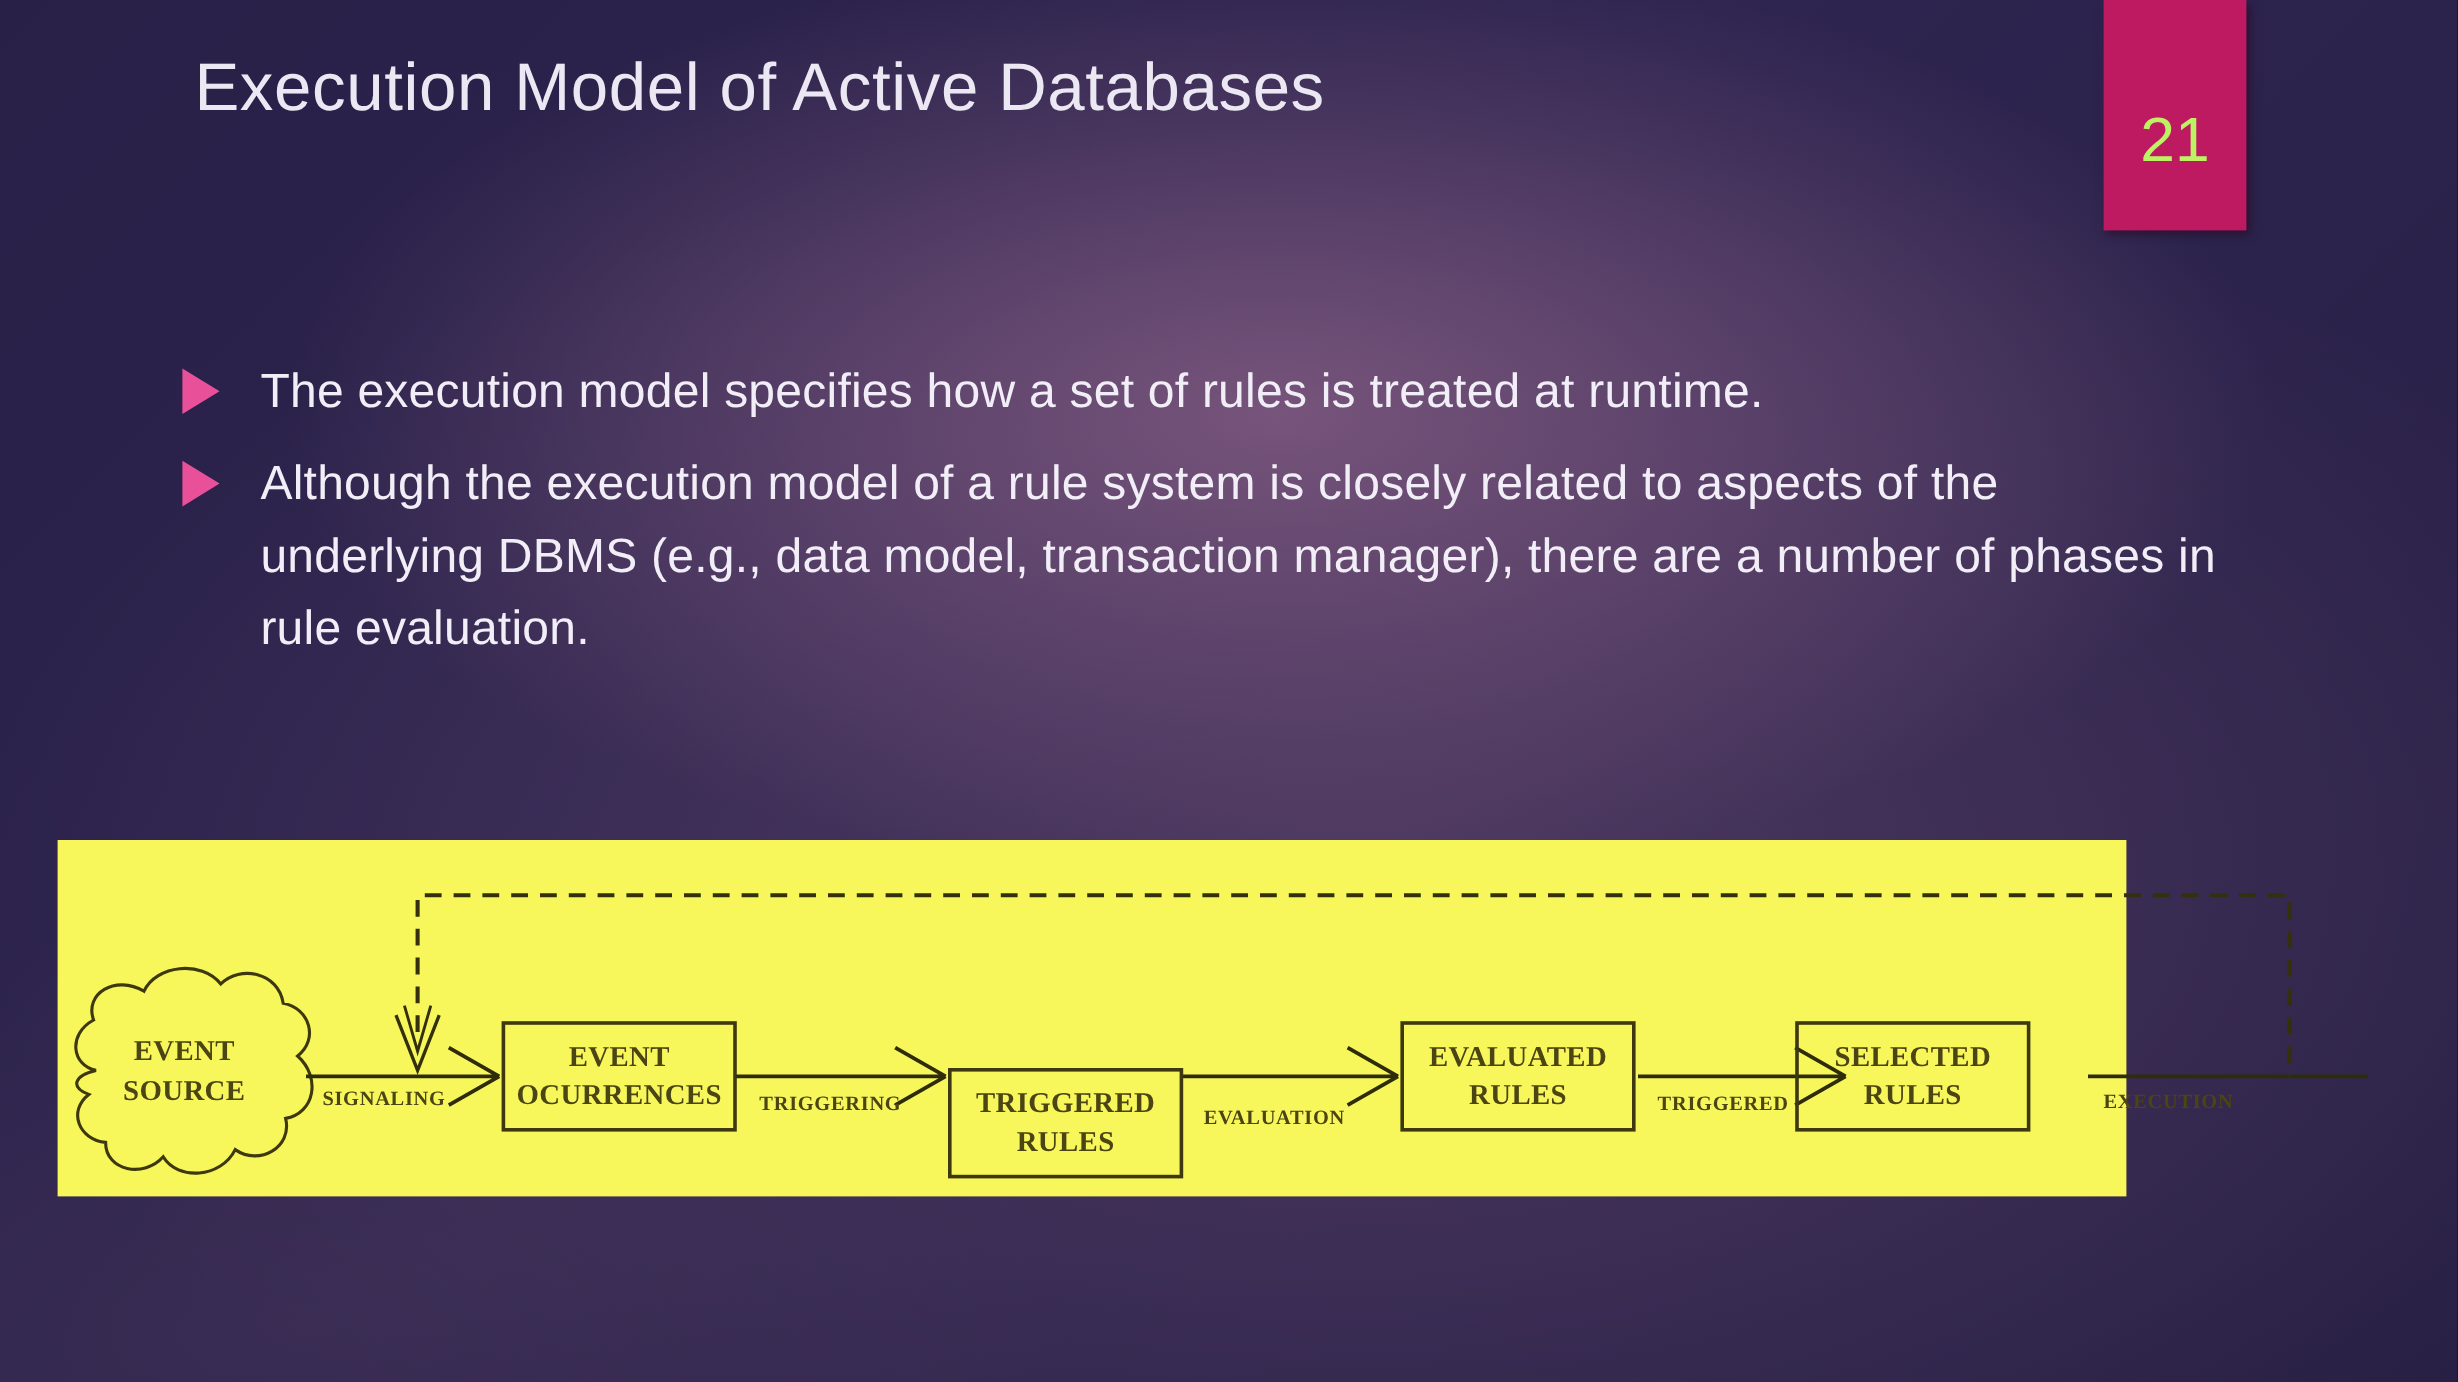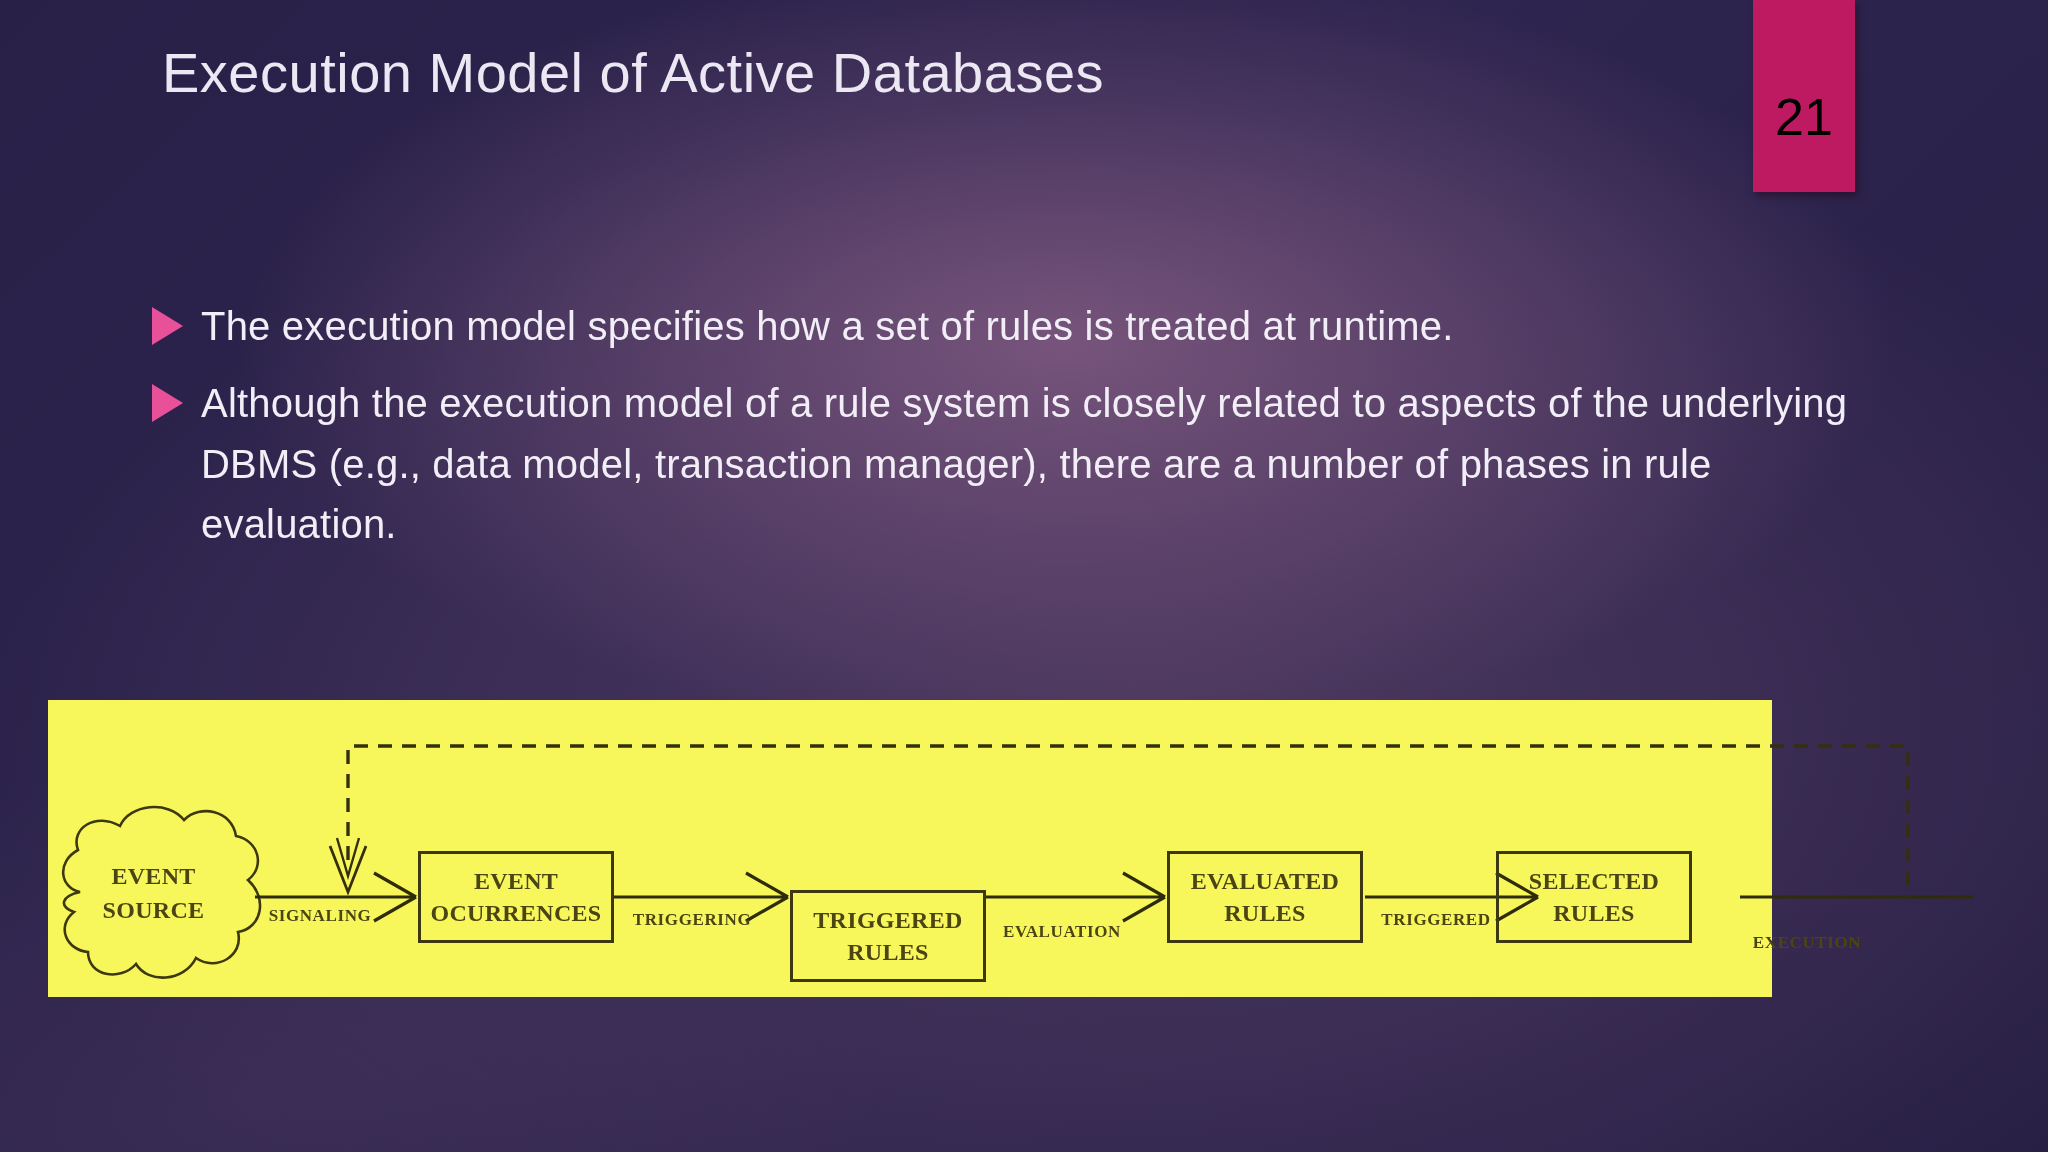--- a/index.html
+++ b/index.html
@@ -18,31 +18,31 @@
   
   .title{
     position:absolute;left:123px;top:40px;
     font-size:56px;letter-spacing:0.5px;
     color:#ece8f3;font-weight:400;margin-left:39px;
   }
 
   
   .badge{
     position:absolute;left:1753px;top:0;
-    width:102px;height:192px;
+    width:119px;height:192px;
     background:#be1a62;
     box-shadow:3px 4px 7px rgba(40,6,28,0.55);
     display:flex;justify-content:center;align-items:center;
     padding-top:42px;box-sizing:border-box;
-    color:#000000;font-size:52px;
+    color:#bef264;font-size:52px;
   }
 
   
   .bullets{position:absolute;left:152px;top:296px;width:1706px;}
-  .bullet-row{display:flex;gap:18px;margin-bottom:16px;}
+  .bullet-row{display:flex;gap:34px;margin-bottom:16px;}
   .tri{
     flex:0 0 auto;margin-top:11px;
     width:0;height:0;
     border-top:19px solid transparent;
     border-bottom:19px solid transparent;
     border-left:31px solid #e8509a;
   }
   .bullet-text{
     font-size:40px;line-height:1.52;
     color:#f2eef7;letter-spacing:0.2px;
@@ -147,16 +147,16 @@
 RULES</div>
     <div class="stage-box" style="left:1119px;">EVALUATED
 RULES</div>
     <div class="stage-box" style="left:1448px;">SELECTED
 RULES</div>
 
     <div class="phase-label" style="left:272px;top:206px;font-family:Liberation Serif, serif;">SIGNALING</div>
     <div class="phase-label" style="left:644px;top:210px;">TRIGGERING</div>
     <div class="phase-label" style="left:1014px;top:222px;">EVALUATION</div>
     <div class="phase-label" style="left:1388px;top:210px;">TRIGGERED</div>
-    <div class="phase-label" style="left:1759px;top:208px;margin-top:25px;">EXECUTION</div>
+    <div class="phase-label" style="left:1759px;top:208px;">EXECUTION</div>
   </div>
 
 </div>
 
 </body></html>

